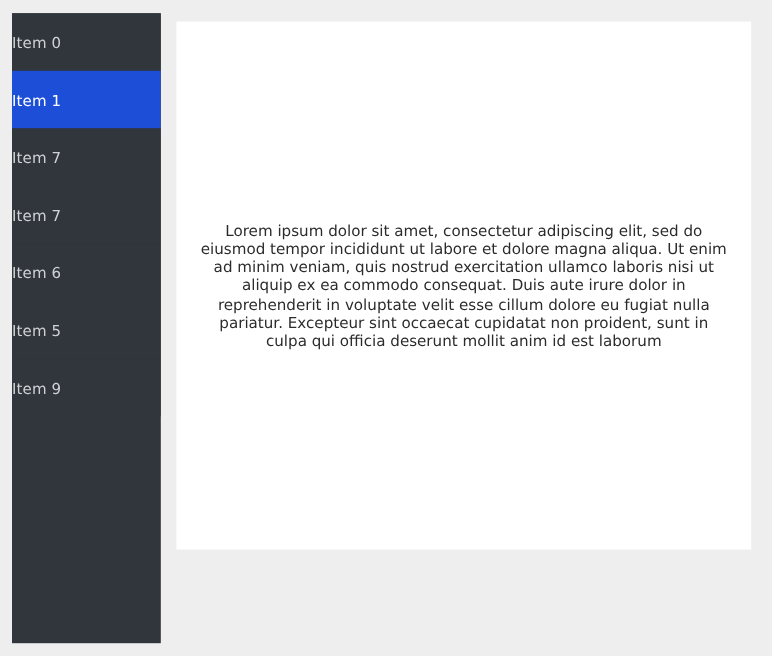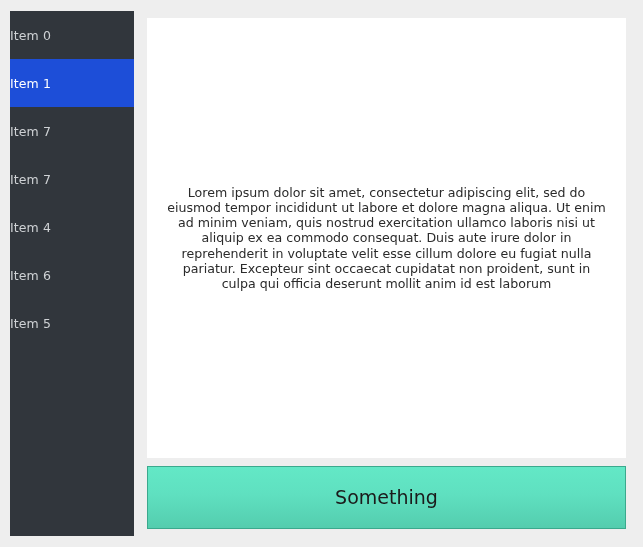--- a/index.html
+++ b/index.html
@@ -104,29 +104,28 @@
     <div class="sidebar-item selected">
       <span>Item 1</span>
     </div>
     <div class="sidebar-item">
       <span>Item 7</span>
     </div>
     <div class="sidebar-item">
       <span>Item 7</span>
     </div>
     <div class="sidebar-item">
-      <span>Item 4</span>
-    </div>
-    <div class="sidebar-item">
       <span>Item 6</span>
     </div>
     <div class="sidebar-item">
       <span>Item 5</span>
+    </div>
+    <div class="sidebar-item">
+      <span>Item 9</span>
     </div>
   </div>
 
   <div id="content-panel">
     <p id="lorem-text">Lorem ipsum dolor sit amet, consectetur adipiscing elit, sed do eiusmod tempor incididunt ut labore et dolore magna aliqua. Ut enim ad minim veniam, quis nostrud exercitation ullamco laboris nisi ut aliquip ex ea commodo consequat. Duis aute irure dolor in reprehenderit in voluptate velit esse cillum dolore eu fugiat nulla pariatur. Excepteur sint occaecat cupidatat non proident, sunt in culpa qui officia deserunt mollit anim id est laborum</p>
   </div>
 
-  <button id="something-button">Something</button>
 
 </div>
 
 </body></html>

